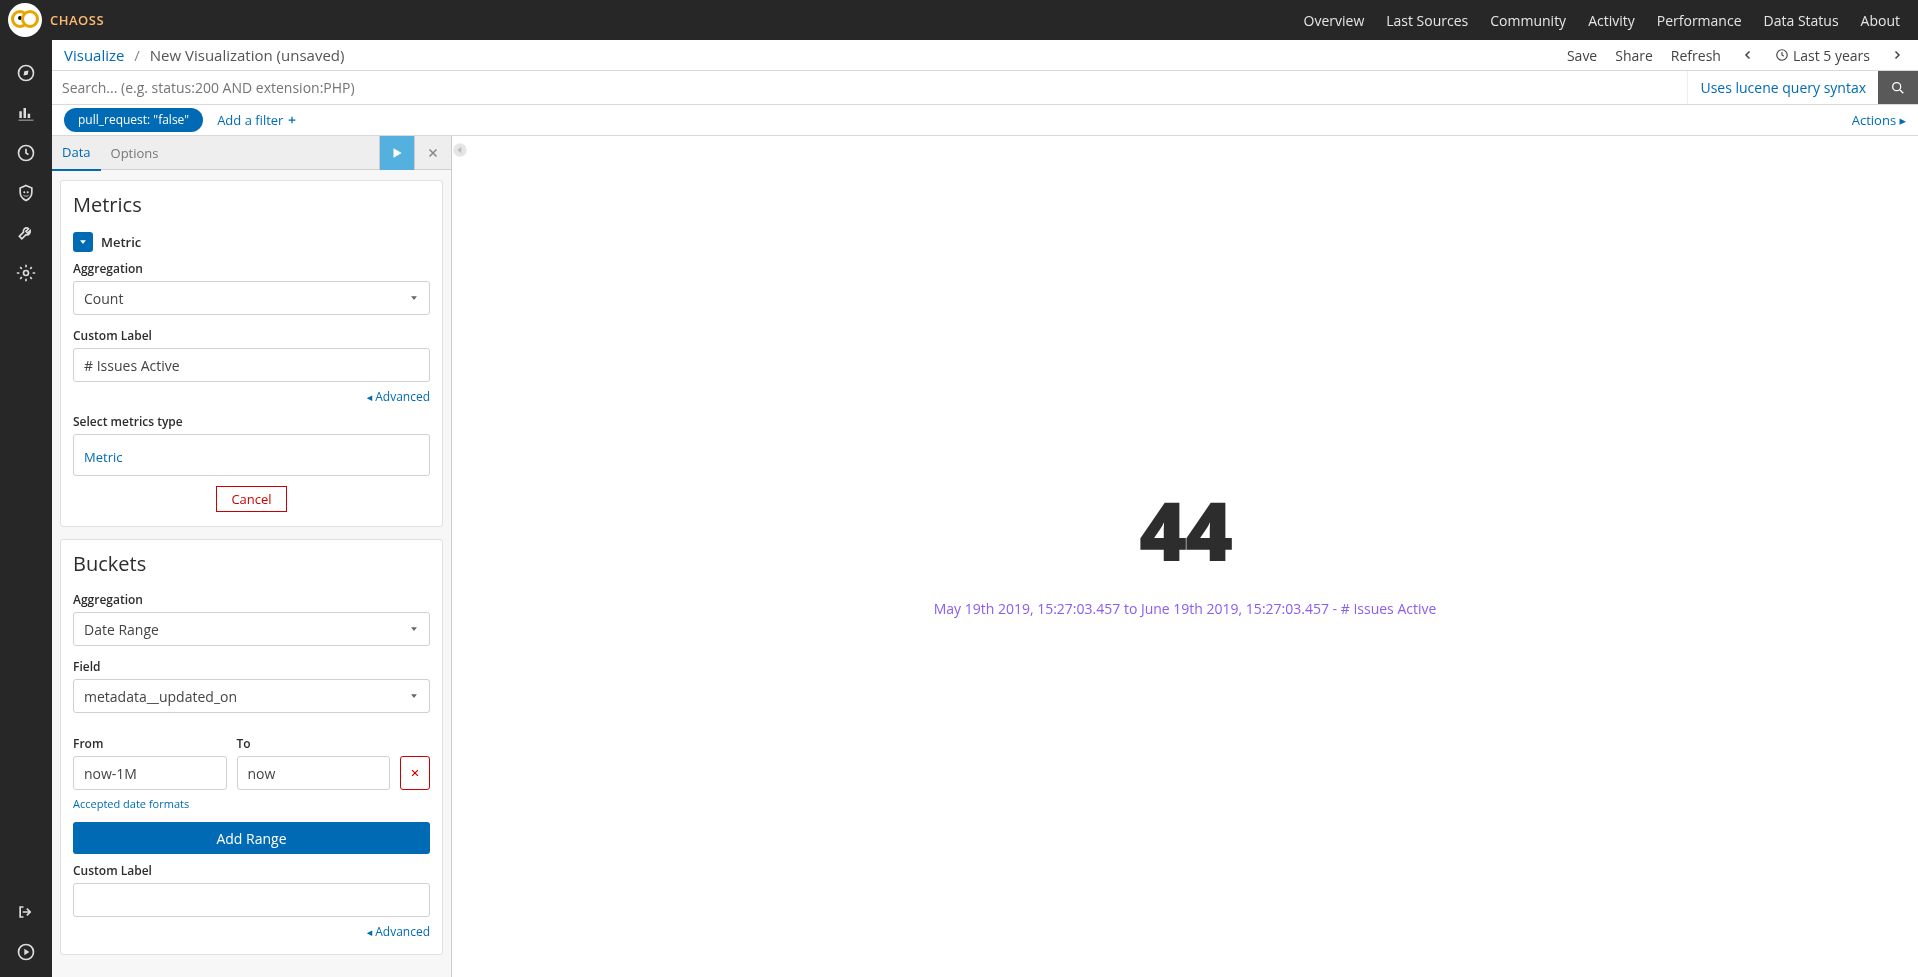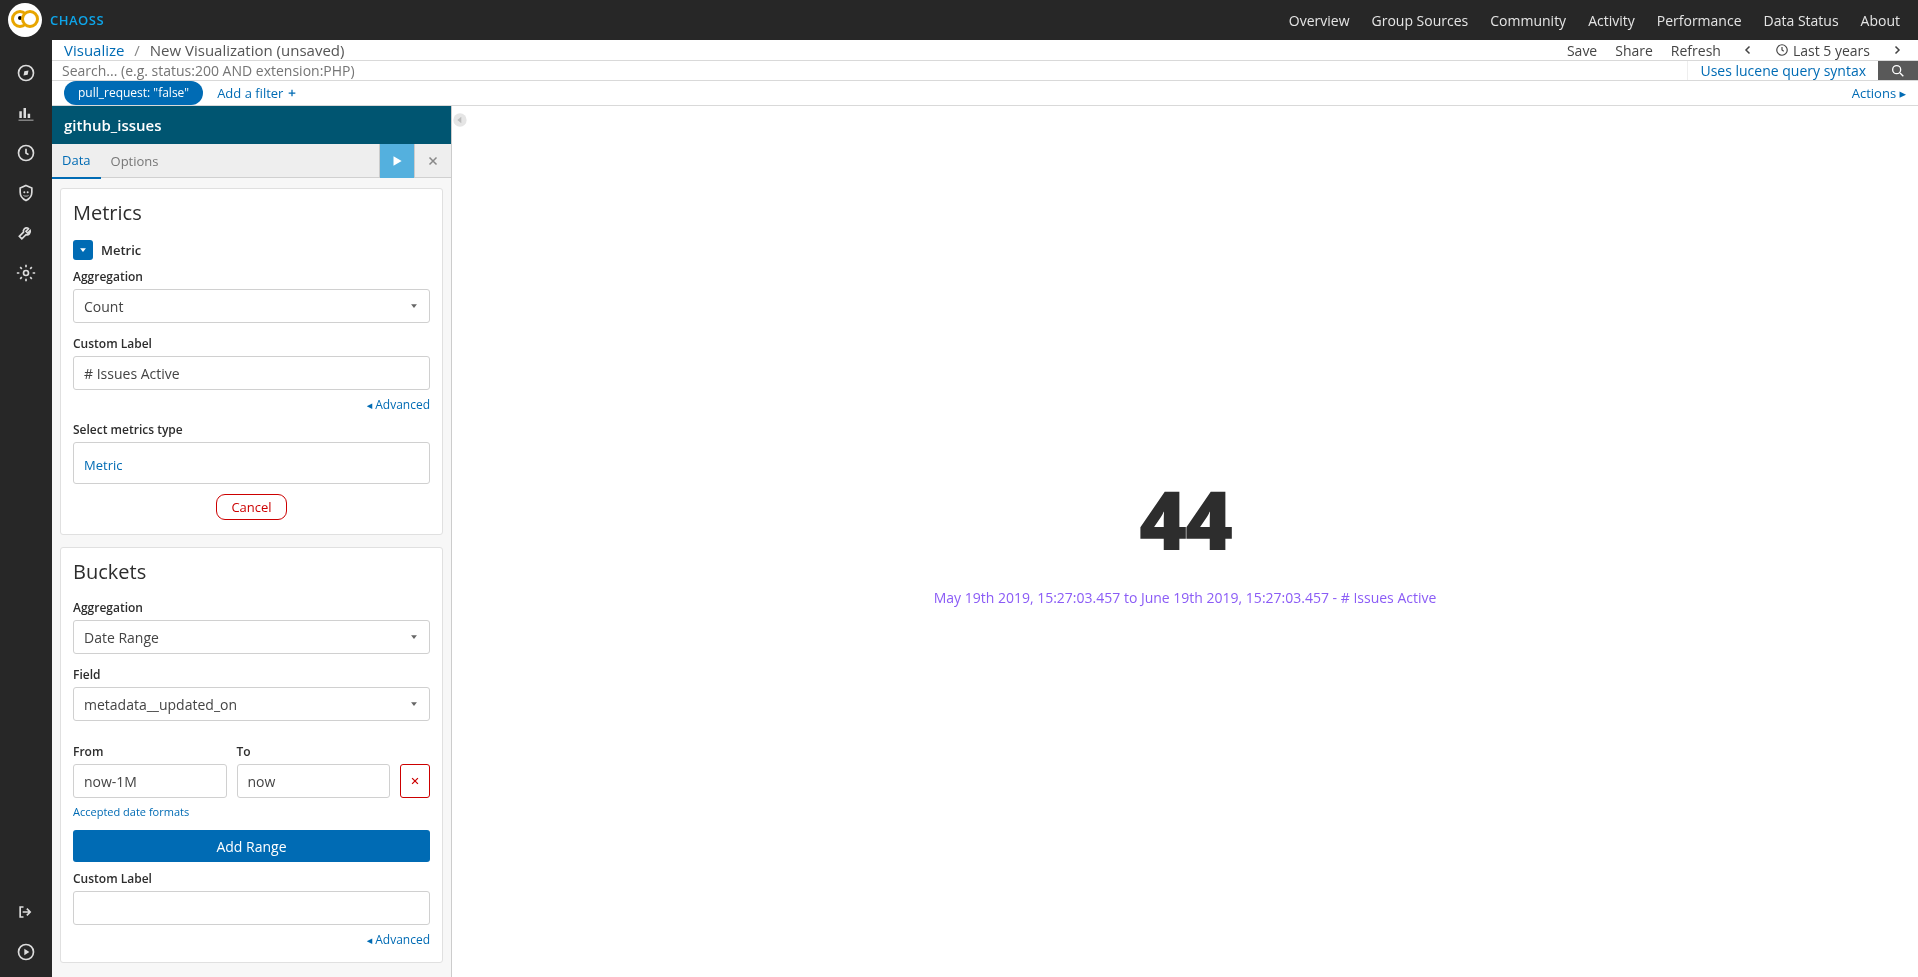--- a/index.html
+++ b/index.html
@@ -7,21 +7,21 @@
 
 
 .topnav { position:absolute; top:0; left:0; width:100%; height:40px; background:#272727; display:flex; align-items:center; justify-content:space-between; padding:0 18px 0 8px; }
 .topnav-left { display:flex; align-items:center; gap:8px; }
 .owl { width:34px; height:34px; background:#fff; border-radius:50%; position:relative; }
 .owl::before, .owl::after { content:""; position:absolute; top:7px; width:12px; height:12px; border-radius:50%; background:#fff; border:3px solid #E7A500; }
 .owl::before { left:3px; }
 .owl::after { right:3px; }
 .owl .pupil1,.owl .pupil2{position:absolute;top:13px;width:4px;height:4px;background:#000;border-radius:50%;}
 .owl .pupil1{left:10px;} .owl .pupil2{right:10px;}
-.brand { color:#0ea5e9; font-size:13px; letter-spacing:.5px; font-weight:600; }
+.brand { color:#fdba74; font-size:13px; letter-spacing:.5px; font-weight:600; }
 .topnav-right { display:flex; gap:22px; }
 .topnav-right a { color:#e5e5e5; text-decoration:none; font-size:14px; cursor:pointer; }
 
 
 .siderail { position:absolute; top:40px; left:0; width:52px; height:calc(100% - 40px); background:#272727; display:flex; flex-direction:column; align-items:center; padding-top:20px; gap:14px; }
 .siderail .ic { width:26px; height:26px; display:flex; align-items:center; justify-content:center; color:#dcdcdc; cursor:pointer; }
 .siderail .spacer { flex:1; }
 svg { display:block; }
 
 
@@ -75,21 +75,21 @@
 .switch::after{content:"";position:absolute;top:1px;right:1px;width:12px;height:12px;background:#444;border-radius:50%;}
 .del { width:24px; height:24px; border:1px solid #c00; border-radius:3px; display:flex; align-items:center; justify-content:center; color:#c00; cursor:pointer; }
 
 .flabel { font-size:12px; font-weight:600; color:#2d2d2d; margin:6px 0 4px; }
 .select, .input { width:100%; height:34px; border:1px solid #d0d0d0; border-radius:3px; padding:0 10px; font-size:14px; color:#444; background:#fff; display:flex; align-items:center; justify-content:space-between; cursor:pointer;}
 .input { cursor:text; }
 input.input { outline:none; }
 .adv { text-align:right; color:#006BB4; font-size:12px; margin-top:6px; cursor:pointer;}
 .adv::before { content:"◂ "; font-size:11px;}
 .metric-link { color:#006BB4; font-size:13px; padding:6px 0 2px; display:block; }
-.cancelbtn { display:block; margin:10px auto 0; border:1px solid #c00; color:#c00; background:#fff; padding:3px 14px; border-radius:9px; font-size:13px; cursor:pointer;}
+.cancelbtn { display:block; margin:10px auto 0; border:1px solid #c00; color:#c00; background:#fff; padding:3px 14px; border-radius:0; font-size:13px; cursor:pointer;}
 .row2 { display:flex; gap:10px; align-items:flex-end;}
 .col { flex:1; }
 .smalllink { color:#006BB4; font-size:11px; margin-top:6px; display:inline-block; cursor:pointer;}
 .addrange { width:100%; height:32px; background:#006BB4; color:#fff; border:none; border-radius:3px; font-size:14px; margin-top:10px; cursor:pointer;}
 
 
 .collapse { position:absolute; top:6px; left:0; color:#bcbcbc; cursor:pointer; width:18px; height:18px;}
 .viz { flex:1; position:relative; background:#fff;}
 .bignum { position:absolute; top:50%; left:50%; transform:translate(-50%,-58%); text-align:center;}
 .bignum .n { font-size:82px; font-weight:800; color:#2d2d2d; letter-spacing:-2px;}
@@ -101,21 +101,21 @@
 <div class="topnav">
   <div class="topnav-left">
     <div class="owl">
         <span class="pupil1"></span>
         <span class="pupil2"></span>
       </div>
     <span class="brand">CHAOSS</span>
   </div>
   <div class="topnav-right">
     <a>Overview</a>
-    <a>Group Sources</a>
+    <a>Last Sources</a>
     <a>Community</a>
     <a>Activity</a>
     <a>Performance</a>
     <a>Data Status</a>
     <a>About</a>
   </div>
 </div>
 
 <div class="siderail">
   <div class="ic">
@@ -220,21 +220,20 @@
             <path d="M12 4v16M4 12h16"></path>
           </svg>
       </span>
     </div>
     <span class="actions-link"><span>Actions</span> ▸</span>
   </div>
 
   <div class="mainarea">
 
     <div class="sidepanel">
-      <div class="panelhead">github_issues</div>
       <div class="paneltabs">
         <div class="tab active">Data</div>
         <div class="tab">Options</div>
         <div class="gap"></div>
         <div class="playbtn">
             <svg width="14" height="14" viewBox="0 0 24 24" fill="#fff">
               <polygon points="6 4 20 12 6 20"></polygon>
             </svg>
           </div>
         <div class="closebtn">

